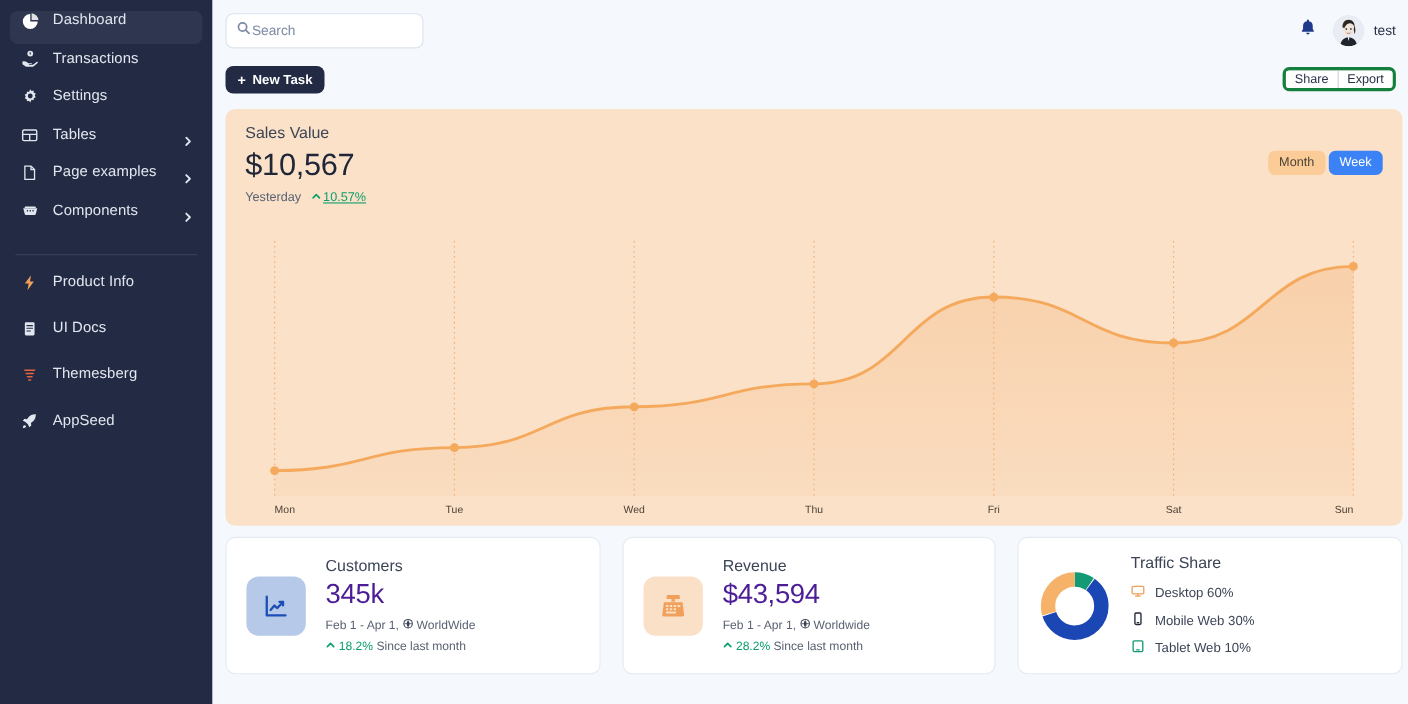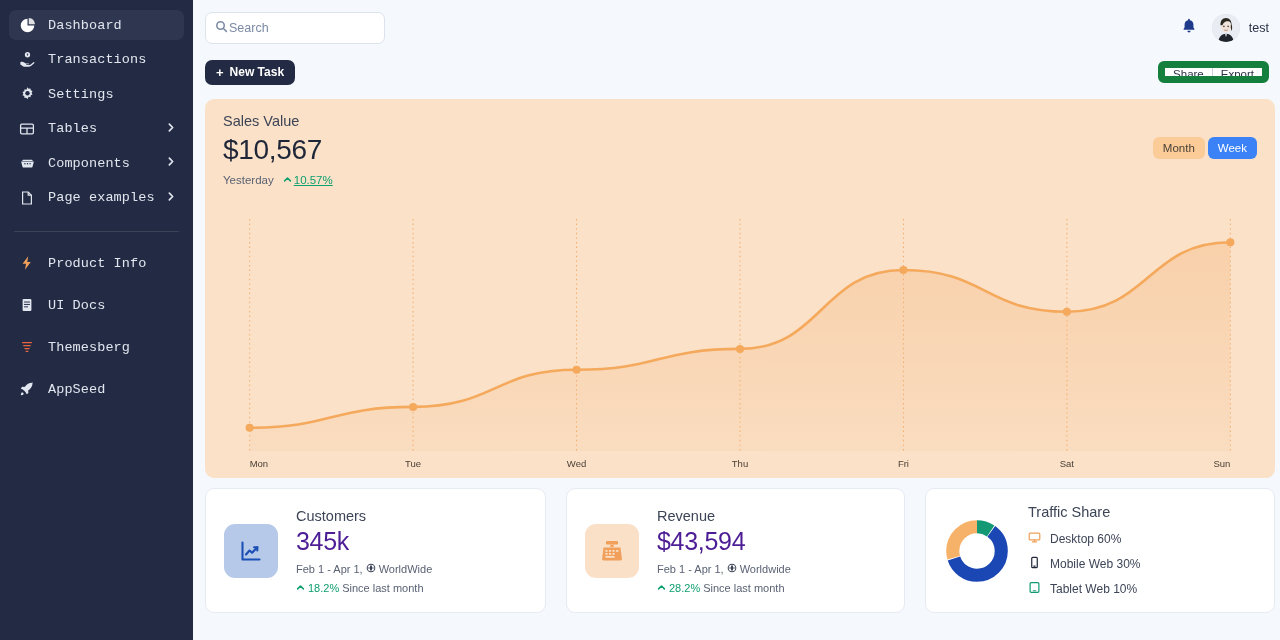--- a/index.html
+++ b/index.html
@@ -13,29 +13,28 @@
 
   
   .sidebar {
     width: 193px; height: 640px;
     background: #232B44;
     flex: 0 0 193px;
     padding: 10px 9px 0 9px;
     display: flex; flex-direction: column;
   }
   .nav-item {
-    display: flex; align-items: center;
+    display: flex; align-items: flex-start;
     height: 30px; padding: 0 9px;
     border-radius: 7px;
     color: #E2E6EF;
     font-size: 13.5px;
     margin-bottom: 4.5px;
     cursor: pointer;
     position: relative;
-    font-family: Liberation Mono, monospace;
   }
   .nav-item.active { background: #2E3650; }
   .nav-ico {
     width: 18px; height: 18px;
     margin-right: 12px;
     display: flex; align-items: center; justify-content: center;
     flex: 0 0 18px;
   }
   .nav-ico svg { display: block; }
   .nav-label { white-space: nowrap; letter-spacing: .1px; }
@@ -98,21 +97,21 @@
     font-size: 12px; font-weight: bold;
     border: none; border-radius: 7px;
     height: 25px; padding: 0 11px;
     display: flex; align-items: center; gap: 6px;
     cursor: pointer;
     font-family: "Liberation Sans", sans-serif;
   }
   .plus-ico { font-size: 13px; line-height: 1; font-weight: bold; }
   .btn-group {
     margin-left: auto; display: flex;
-    border: 7px solid #15803d; border-radius: 6px;
+    border: 3px solid #15803d; border-radius: 6px;
     overflow: hidden; background: #fff; height: 22px;
   }
   .btn-group button {
     background: #fff; border: none;
     font-size: 11.5px; color: #2A3247;
     padding: 0 8px; cursor: pointer;
     font-family: "Liberation Sans", sans-serif;
   }
   .btn-group button + button { border-left: 1px solid #C9D1DE; }
 
@@ -252,44 +251,44 @@
       <span class="nav-label">Tables</span>
       <span class="chev">
         <svg width="10" height="10" viewBox="0 0 12 12" fill="none" stroke="#E2E6EF" stroke-width="2" stroke-linecap="round" stroke-linejoin="round">
             <path d="M4 2l4 4-4 4"></path>
           </svg>
       </span>
     </div>
 
     <div class="nav-item">
       <span class="nav-ico">
+        <svg width="16" height="16" viewBox="0 0 20 20" fill="none" stroke="#E2E6EF" stroke-width="1.5">
+            <path d="M4.5 2.5h7l4 4v11h-11z"></path>
+            <path d="M11.5 2.5v4h4"></path>
+          </svg>
+      </span>
+      <span class="nav-label">Page examples</span>
+      <span class="chev">
+        <svg width="10" height="10" viewBox="0 0 12 12" fill="none" stroke="#E2E6EF" stroke-width="2" stroke-linecap="round" stroke-linejoin="round">
+            <path d="M4 2l4 4-4 4"></path>
+          </svg>
+      </span>
+    </div>
+
+    <div class="nav-item">
+      <span class="nav-ico">
         <svg width="17" height="17" viewBox="0 0 20 20" fill="#E2E6EF">
             <path d="M2.5 7.5h15l-1.6 6.2a1.4 1.4 0 0 1-1.4 1H5.5a1.4 1.4 0 0 1-1.4-1L2.5 7.5z"></path>
             <path d="M4.6 5.6h10.8l.9 1.6H3.7l.9-1.6z"></path>
             <circle cx="7" cy="10.2" r=".85" fill="#232B44"></circle>
             <circle cx="10" cy="10.2" r=".85" fill="#232B44"></circle>
             <circle cx="13" cy="10.2" r=".85" fill="#232B44"></circle>
           </svg>
       </span>
       <span class="nav-label">Components</span>
-      <span class="chev">
-        <svg width="10" height="10" viewBox="0 0 12 12" fill="none" stroke="#E2E6EF" stroke-width="2" stroke-linecap="round" stroke-linejoin="round">
-            <path d="M4 2l4 4-4 4"></path>
-          </svg>
-      </span>
-    </div>
-
-    <div class="nav-item">
-      <span class="nav-ico">
-        <svg width="16" height="16" viewBox="0 0 20 20" fill="none" stroke="#E2E6EF" stroke-width="1.5">
-            <path d="M4.5 2.5h7l4 4v11h-11z"></path>
-            <path d="M11.5 2.5v4h4"></path>
-          </svg>
-      </span>
-      <span class="nav-label">Page examples</span>
       <span class="chev">
         <svg width="10" height="10" viewBox="0 0 12 12" fill="none" stroke="#E2E6EF" stroke-width="2" stroke-linecap="round" stroke-linejoin="round">
             <path d="M4 2l4 4-4 4"></path>
           </svg>
       </span>
     </div>
 
 
     <div class="nav-sep"></div>
 

